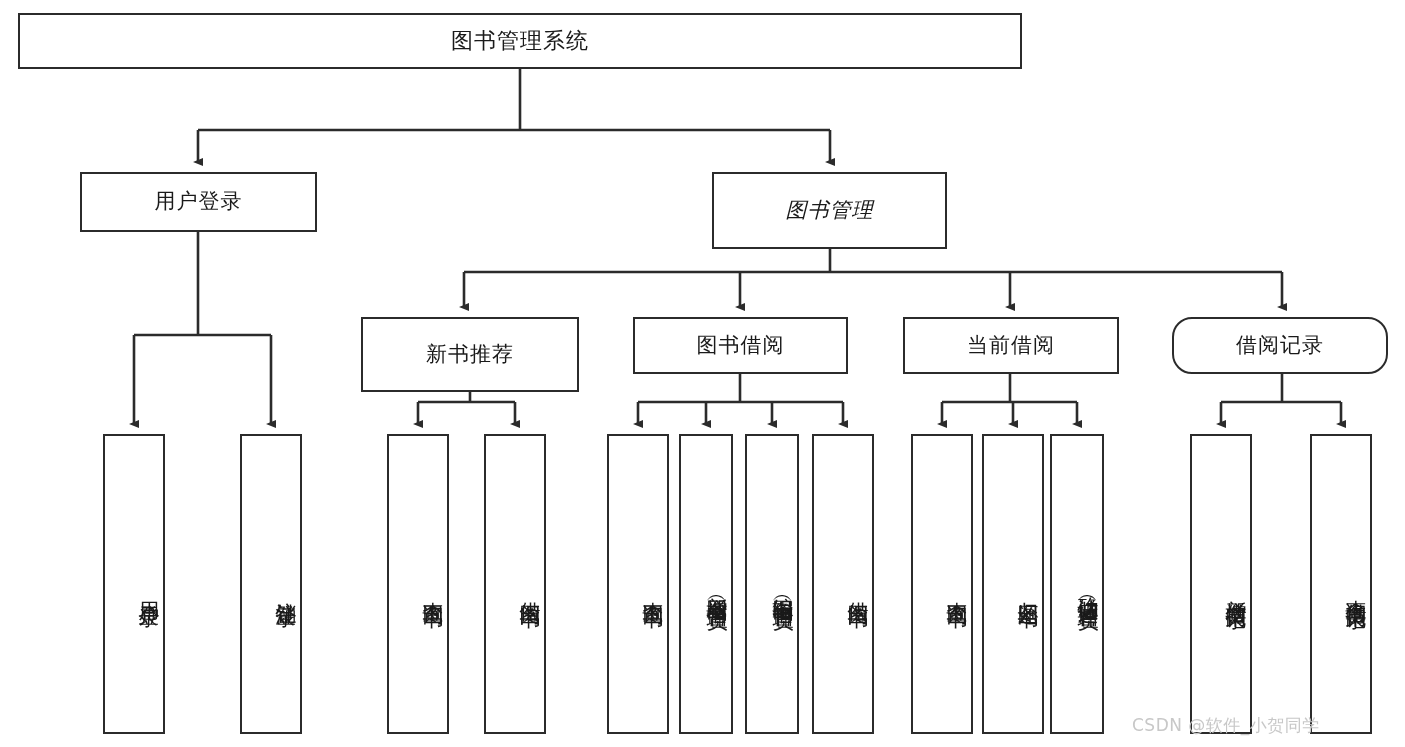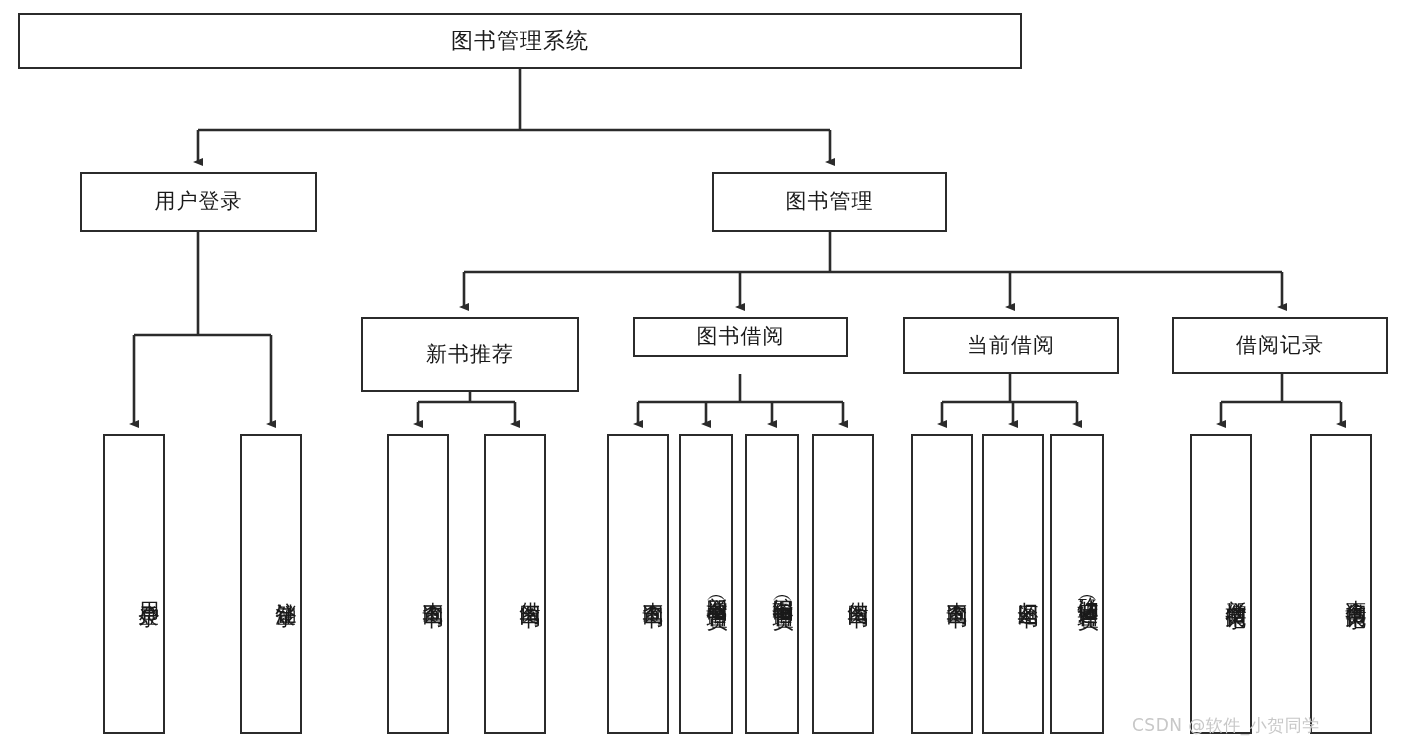--- a/index.html
+++ b/index.html
@@ -126,34 +126,34 @@
     </g>
   </svg>
 
   <div class="node horiz root" style="left:18px; top:13px; width:1004px; height:56px;">
     <span>图书管理系统</span>
   </div>
 
   <div class="node horiz" style="left:80px; top:172px; width:237px; height:60px;">
     <span>用户登录</span>
   </div>
-  <div class="node horiz" style="left:712px; top:172px; width:235px; height:60px;">
+  <div class="node horiz" style="left:712px; top:172px; width:235px; height:77px;font-style:italic;">
     <span>图书管理</span>
   </div>
 
   <div class="node horiz" style="left:361px; top:317px; width:218px; height:75px;">
     <span>新书推荐</span>
   </div>
-  <div class="node horiz" style="left:633px; top:317px; width:215px; height:40px;">
+  <div class="node horiz" style="left:633px; top:317px; width:215px; height:57px;">
     <span>图书借阅</span>
   </div>
   <div class="node horiz" style="left:903px; top:317px; width:216px; height:57px;">
     <span>当前借阅</span>
   </div>
-  <div class="node horiz" style="left:1172px; top:317px; width:216px; height:57px;">
+  <div class="node horiz" style="left:1172px; top:317px; width:216px; height:57px;border-radius:20px;">
     <span>借阅记录</span>
   </div>
 
   <div class="node vert" style="left:103px; top:434px; width:62px; height:300px;">
     <span class="vlabel">用户登录</span>
   </div>
   <div class="node vert" style="left:240px; top:434px; width:62px; height:300px;">
     <span class="vlabel">注销登录</span>
   </div>
   <div class="node vert" style="left:387px; top:434px; width:62px; height:300px;">

